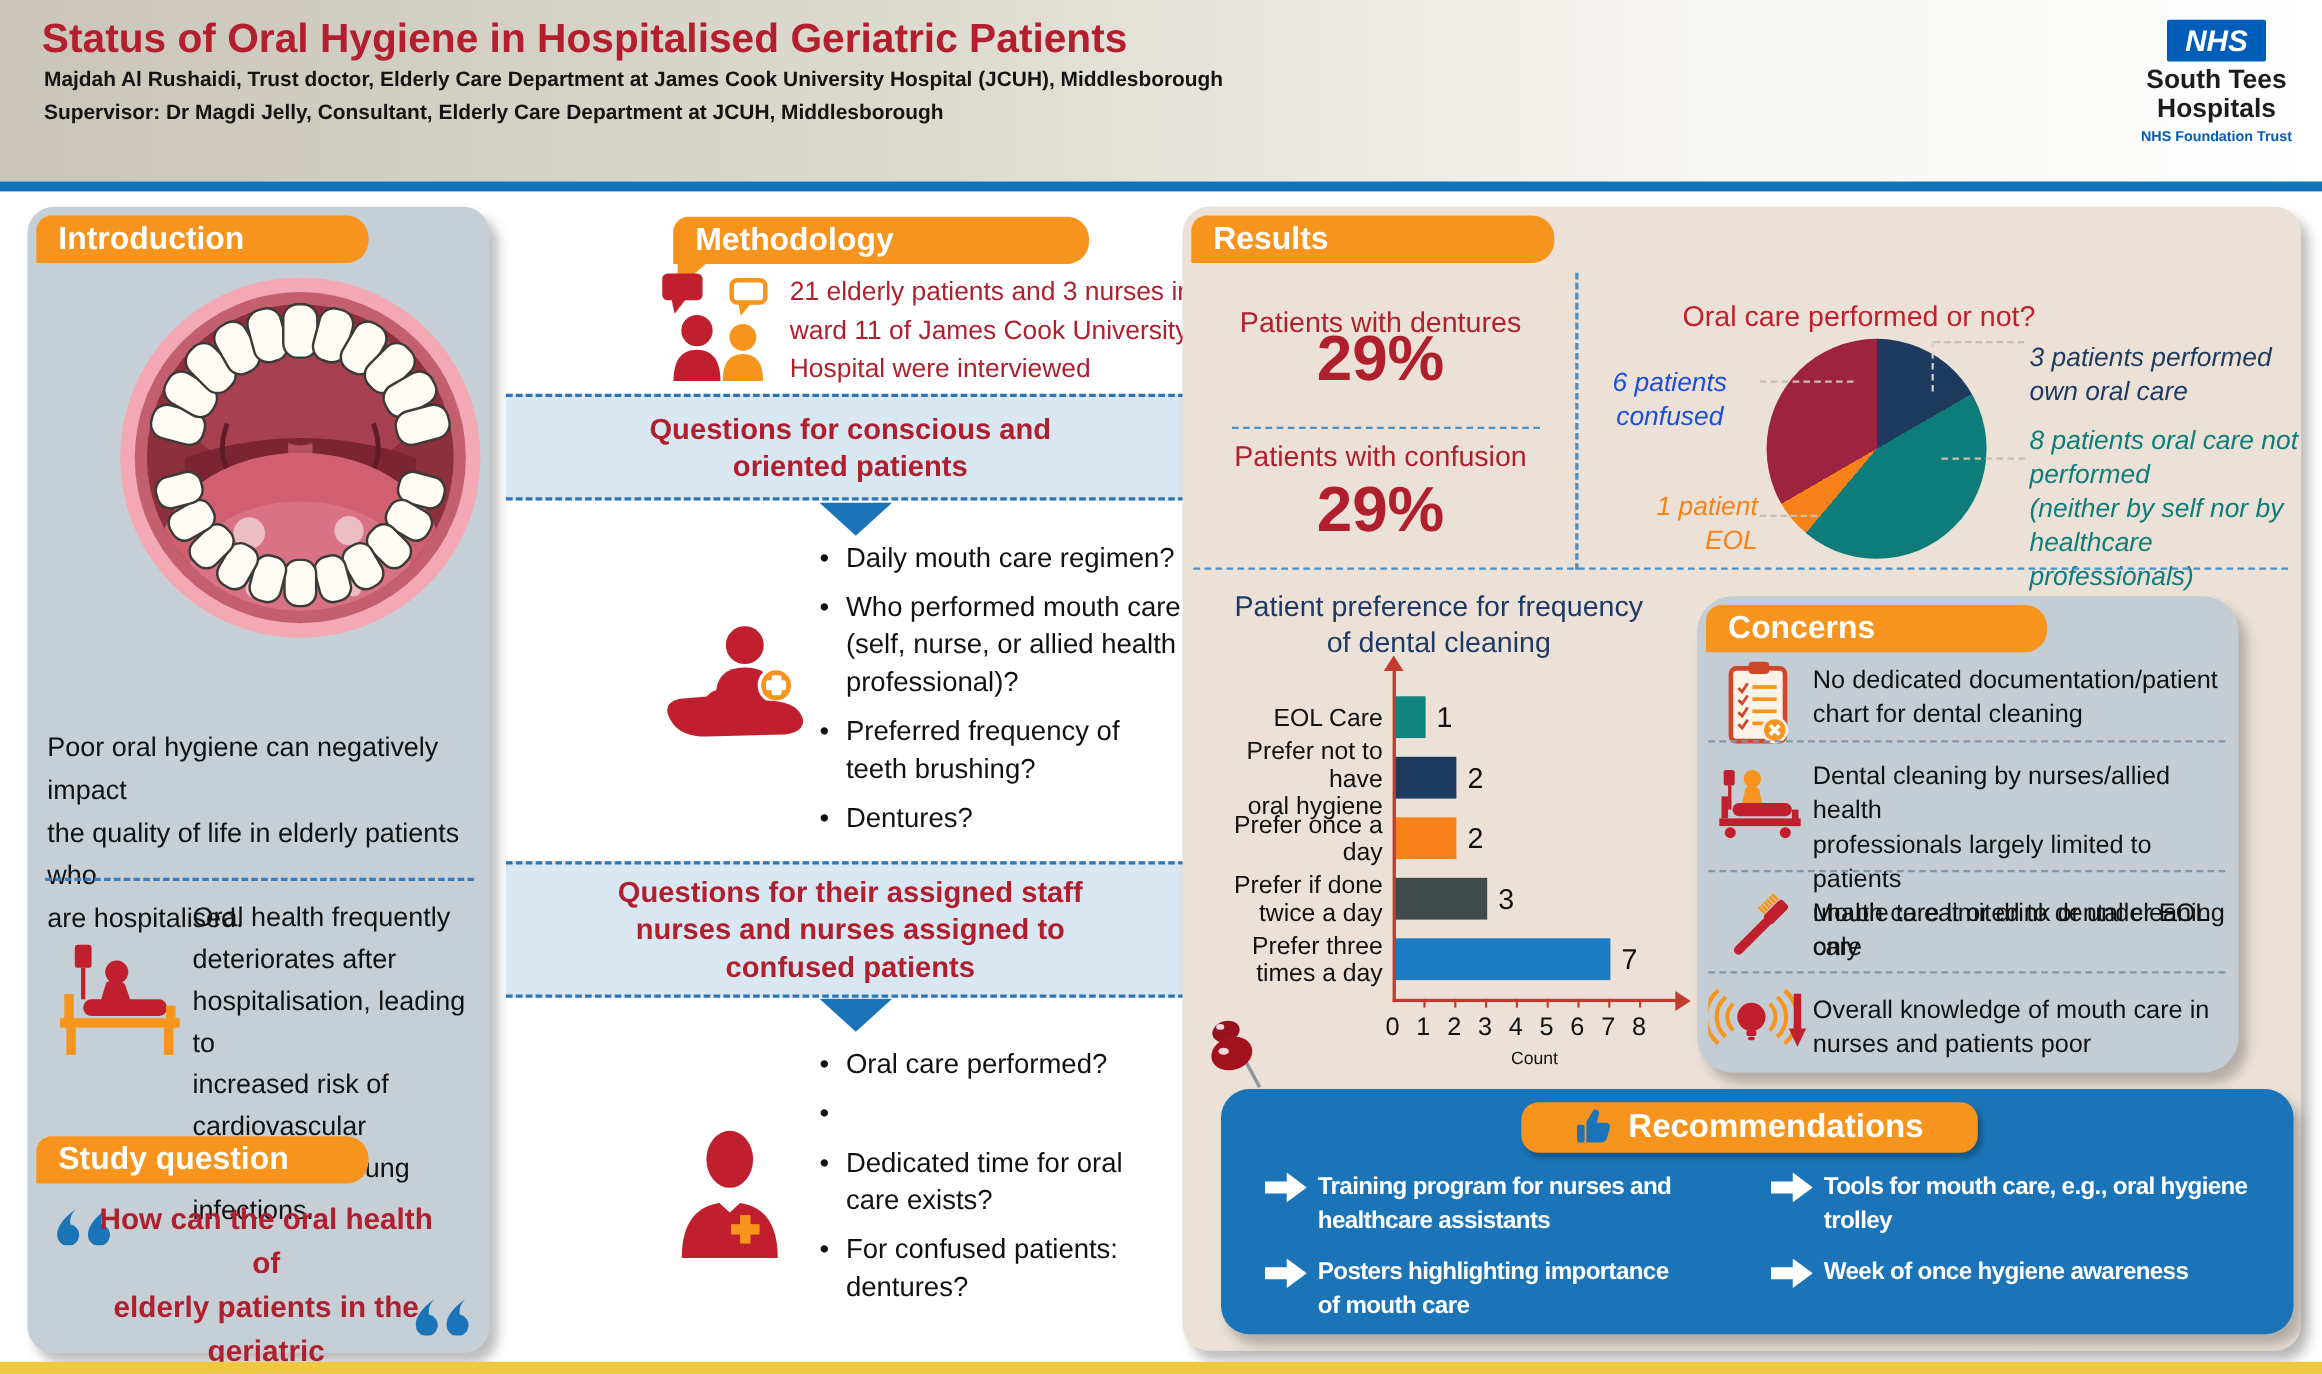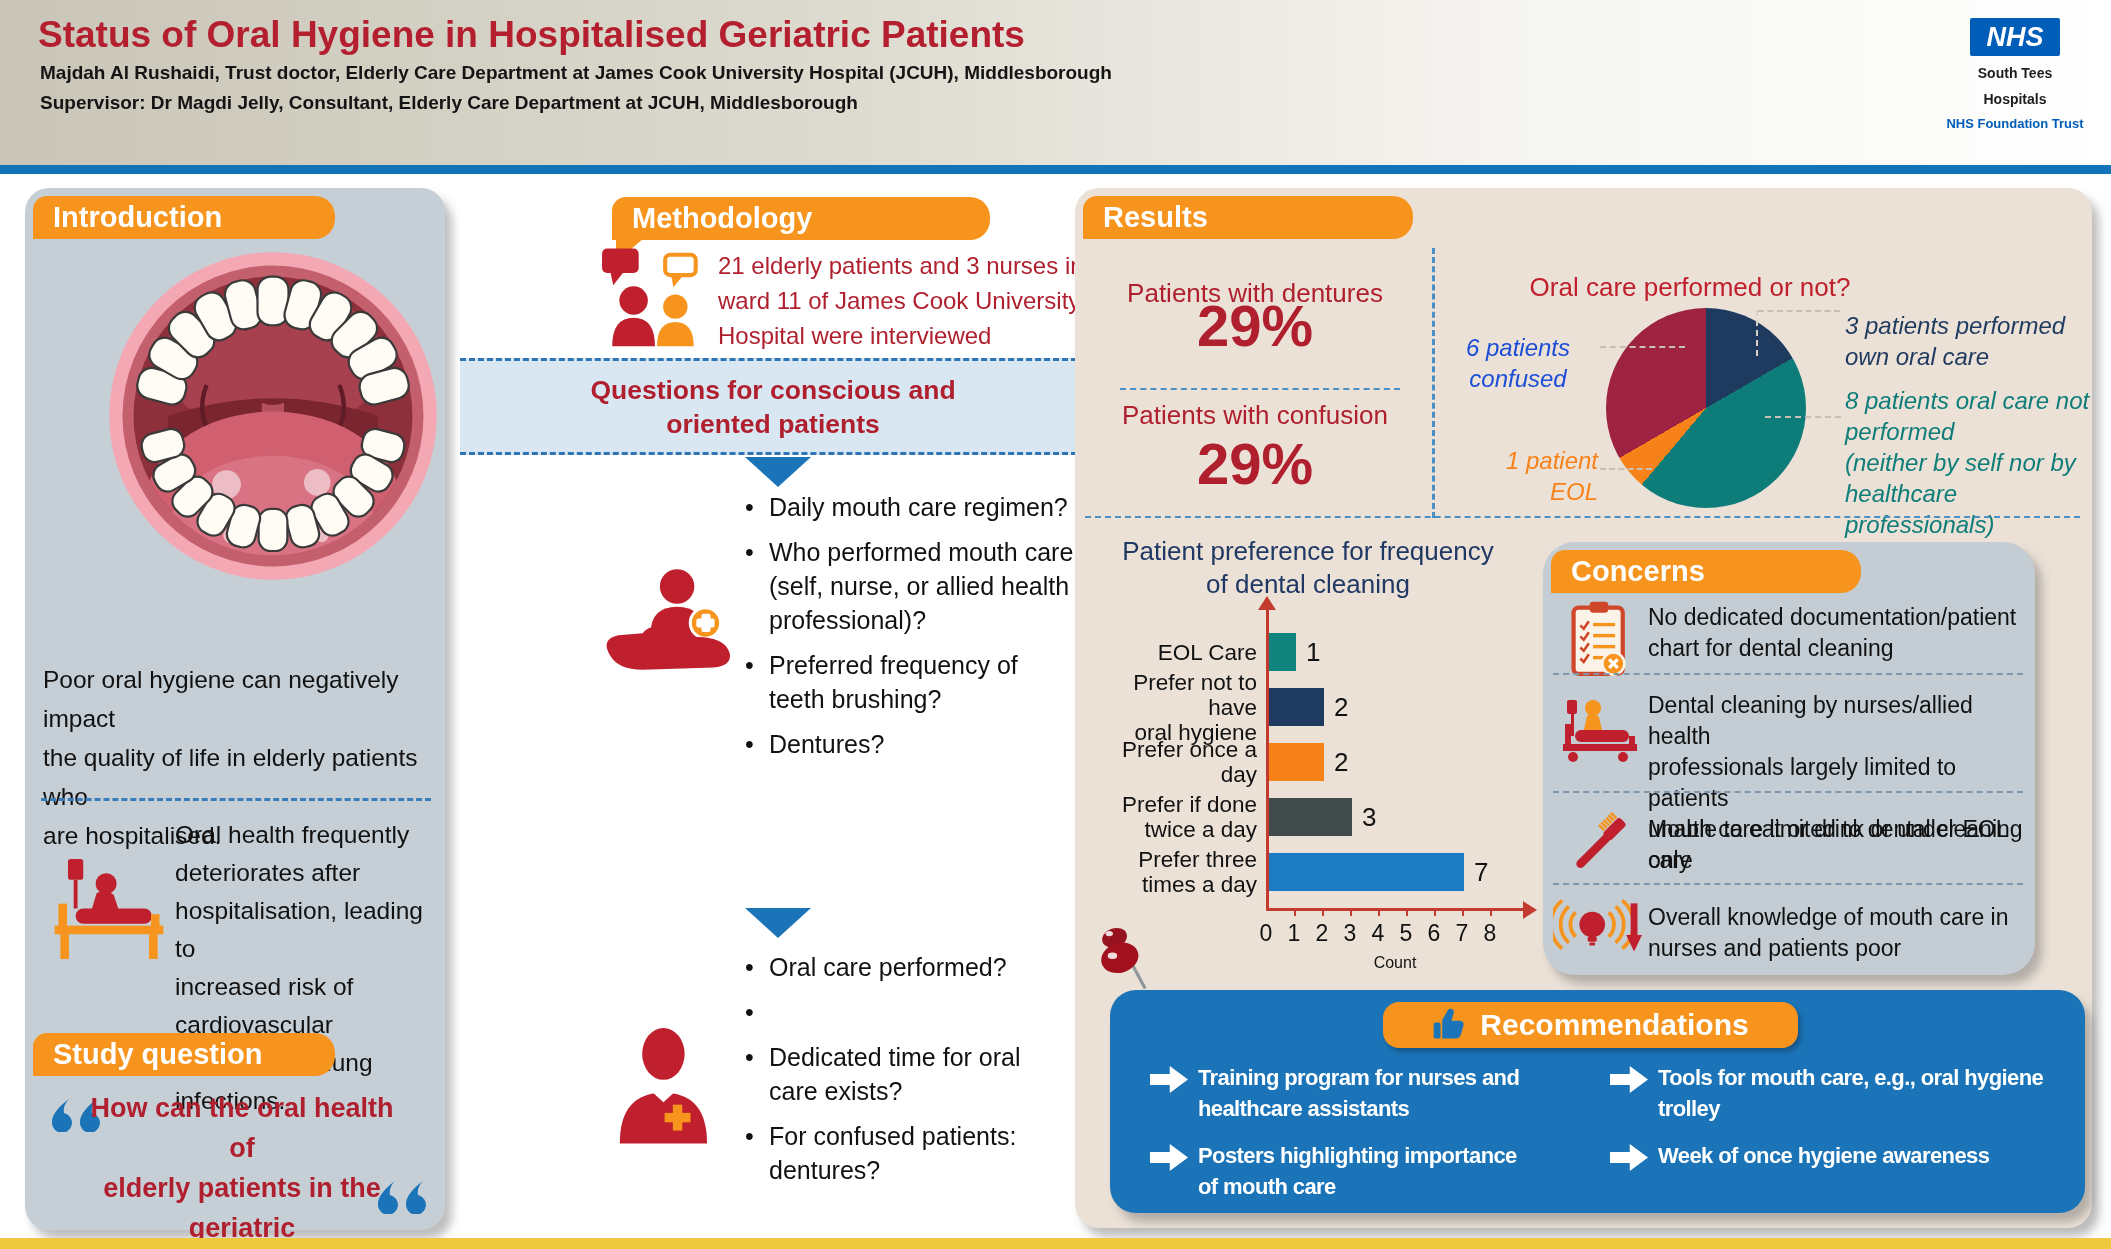--- a/index.html
+++ b/index.html
@@ -12,21 +12,21 @@
   .header{position:absolute;left:0;top:0;width:2111px;height:165px;
           background:linear-gradient(90deg,#c9c5b8 0%,#dddacf 40%,#f6f5f1 72%,#ffffff 100%);}
   .poster-title{position:absolute;left:38px;top:14px;font-size:37px;font-weight:bold;color:#b41f2f;}
   .author-line{position:absolute;left:40px;top:62px;font-size:19px;font-weight:bold;color:#141414;}
   .supervisor-line{position:absolute;left:40px;top:92px;font-size:19px;font-weight:bold;color:#141414;}
   .stripe-blue{position:absolute;left:0;top:165px;width:2111px;height:9px;background:#1173b8;}
   .stripe-yellow{position:absolute;left:0;top:1238px;width:2111px;height:11px;background:#eec93f;}
   .nhs-block{position:absolute;left:1925px;top:18px;width:180px;text-align:center;}
   .nhs-box{display:inline-block;background:#005eb8;color:#fff;font-weight:bold;font-style:italic;
            font-size:27px;line-height:38px;width:90px;border-radius:2px;text-align:center;}
-  .nhs-org{font-size:14px;font-weight:bold;color:#1c1c1c;line-height:26px;margin-top:4px;}
+  .nhs-org{font-size:24px;font-weight:bold;color:#1c1c1c;line-height:26px;margin-top:4px;}
   .nhs-trust{font-size:13px;font-weight:bold;color:#005eb8;margin-top:4px;}
 
   
   .panel{position:absolute;border-radius:24px;box-shadow:7px 9px 10px rgba(110,110,110,.45);}
   .banner{position:absolute;background:#f7941d;color:#fff;font-weight:bold;font-size:29px;
           line-height:43px;height:43px;padding-left:20px;border-radius:14px 20px 20px 0;
           box-sizing:border-box;}
   .dash-blue{border-top:3px dashed #3a7dbb;height:0;}
   .dash-soft{border-top:2px dashed #7e97ad;height:0;}
   .dash-tan{border-top:2px dashed #4a90c4;height:0;}
@@ -295,20 +295,25 @@
 
   <svg class="abs" style="left:600px;top:558px;" width="142" height="132" viewBox="0 0 140 130">
     <circle cx="76" cy="28" r="17" fill="#c0202e"></circle>
     <path d="M50,74 Q50,48 76,48 Q102,48 102,74 L102,80 L50,80 Z" fill="#c0202e"></path>
     <circle cx="104" cy="64" r="15" fill="#f7941d" stroke="#fff" stroke-width="3"></circle>
     <rect x="100" y="55" width="9" height="18" rx="2" fill="#fff"></rect>
     <rect x="95" y="59.5" width="18" height="9" rx="2" fill="#fff"></rect>
     <path d="M10,96 Q0,80 18,76 L42,74 Q50,64 60,72 L64,76 L102,78 Q124,80 128,94 Q130,106 112,108 L42,110 Q18,110 10,96 Z" fill="#c0202e"></path>
   </svg>
 
+  <div class="blue-box" style="top:783px;height:124px;">
+    <span class="pre">Questions for their assigned staff
+nurses and nurses assigned to
+confused patients</span>
+  </div>
   <div class="down-arrow abs" style="left:745px;top:908px;"></div>
 
   <ul class="bullets abs" style="left:745px;top:950px;">
     <li>
         <span class="dot">•</span>
         <span class="pre">Oral care performed?</span>
       </li>
     <li>
         <span class="dot">•</span>
       </li>

